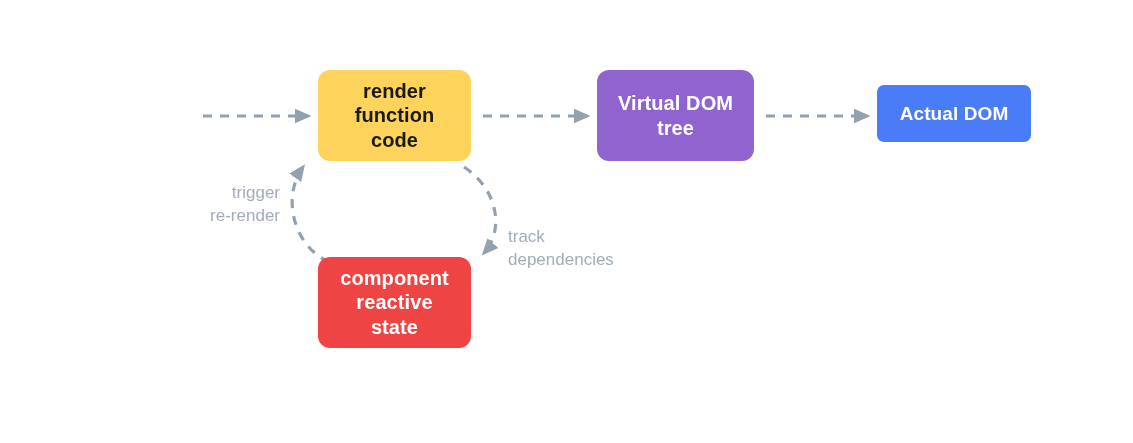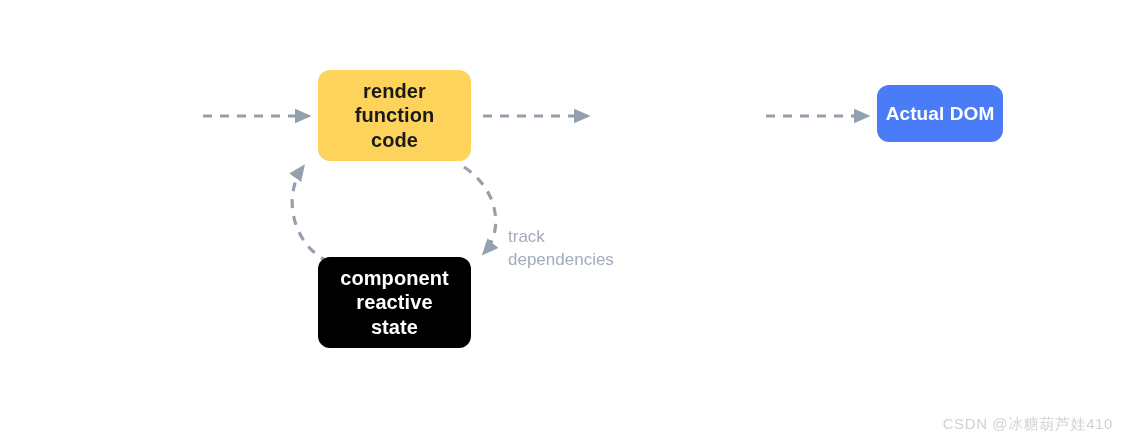--- a/index.html
+++ b/index.html
@@ -65,32 +65,33 @@
     top: 70px;
     width: 157px;
     height: 91px;
     background: #9063ce;
     color: #ffffff;
     font-size: 20px;
   }
   #node-actual {
     left: 877px;
     top: 85px;
-    width: 126px;
+    width: 154px;
     height: 57px;
     background: #4b7cf7;
     color: #ffffff;
     font-size: 19px;
+    border-radius: 7px;
   }
   #node-state {
     left: 318px;
     top: 257px;
     width: 153px;
     height: 91px;
-    background: #000000;
+    background: #ef4444;
     color: #ffffff;
     font-size: 20px;
   }
   .edge-label {
     position: absolute;
     color: #a3acba;
     font-size: 17px;
     line-height: 1.35;
     white-space: pre-line;
     z-index: 3;
@@ -167,33 +168,38 @@
     </g>
   </svg>
 
 
   <div class="node" id="node-render">
     <span class="node-label">render
 function
 code</span>
   </div>
 
+  <div class="node" id="node-vdom">
+    <span class="node-label">Virtual DOM
+tree</span>
+  </div>
 
   <div class="node" id="node-actual">
     <span class="node-label">Actual DOM</span>
   </div>
 
   <div class="node" id="node-state">
     <span class="node-label">component
 reactive
 state</span>
   </div>
 
 
 
 
+  <div class="edge-label right" id="label-trigger">trigger
+re-render</div>
 
   <div class="edge-label left" id="label-track">track
 dependencies</div>
 
-  <div id="watermark">CSDN @冰糖葫芦娃410</div>
 
 </div>
 
 </body></html>

